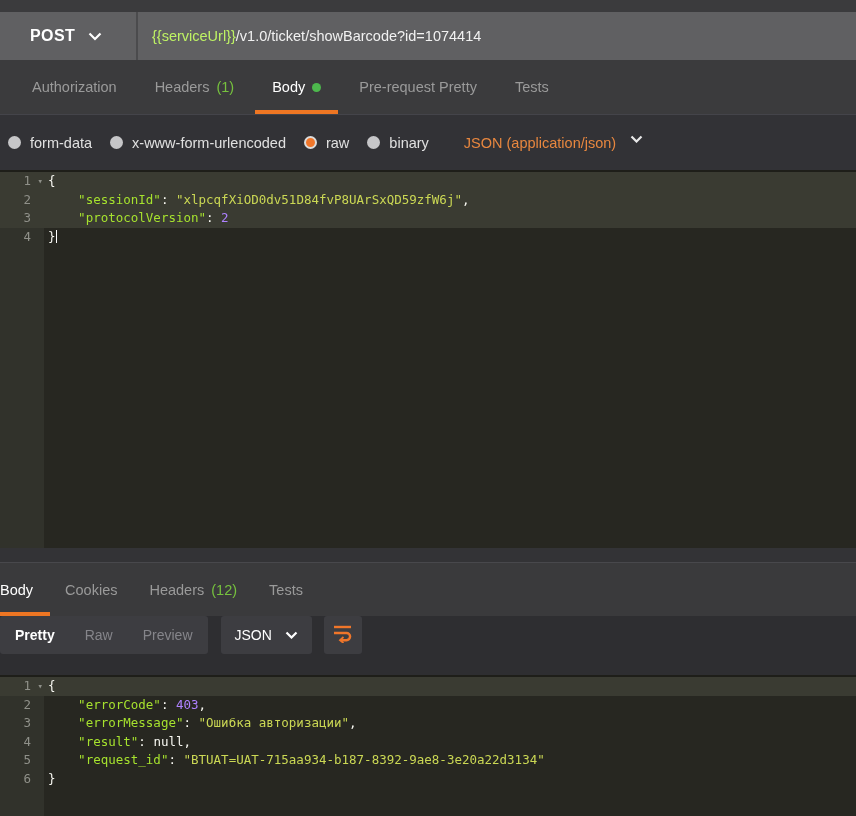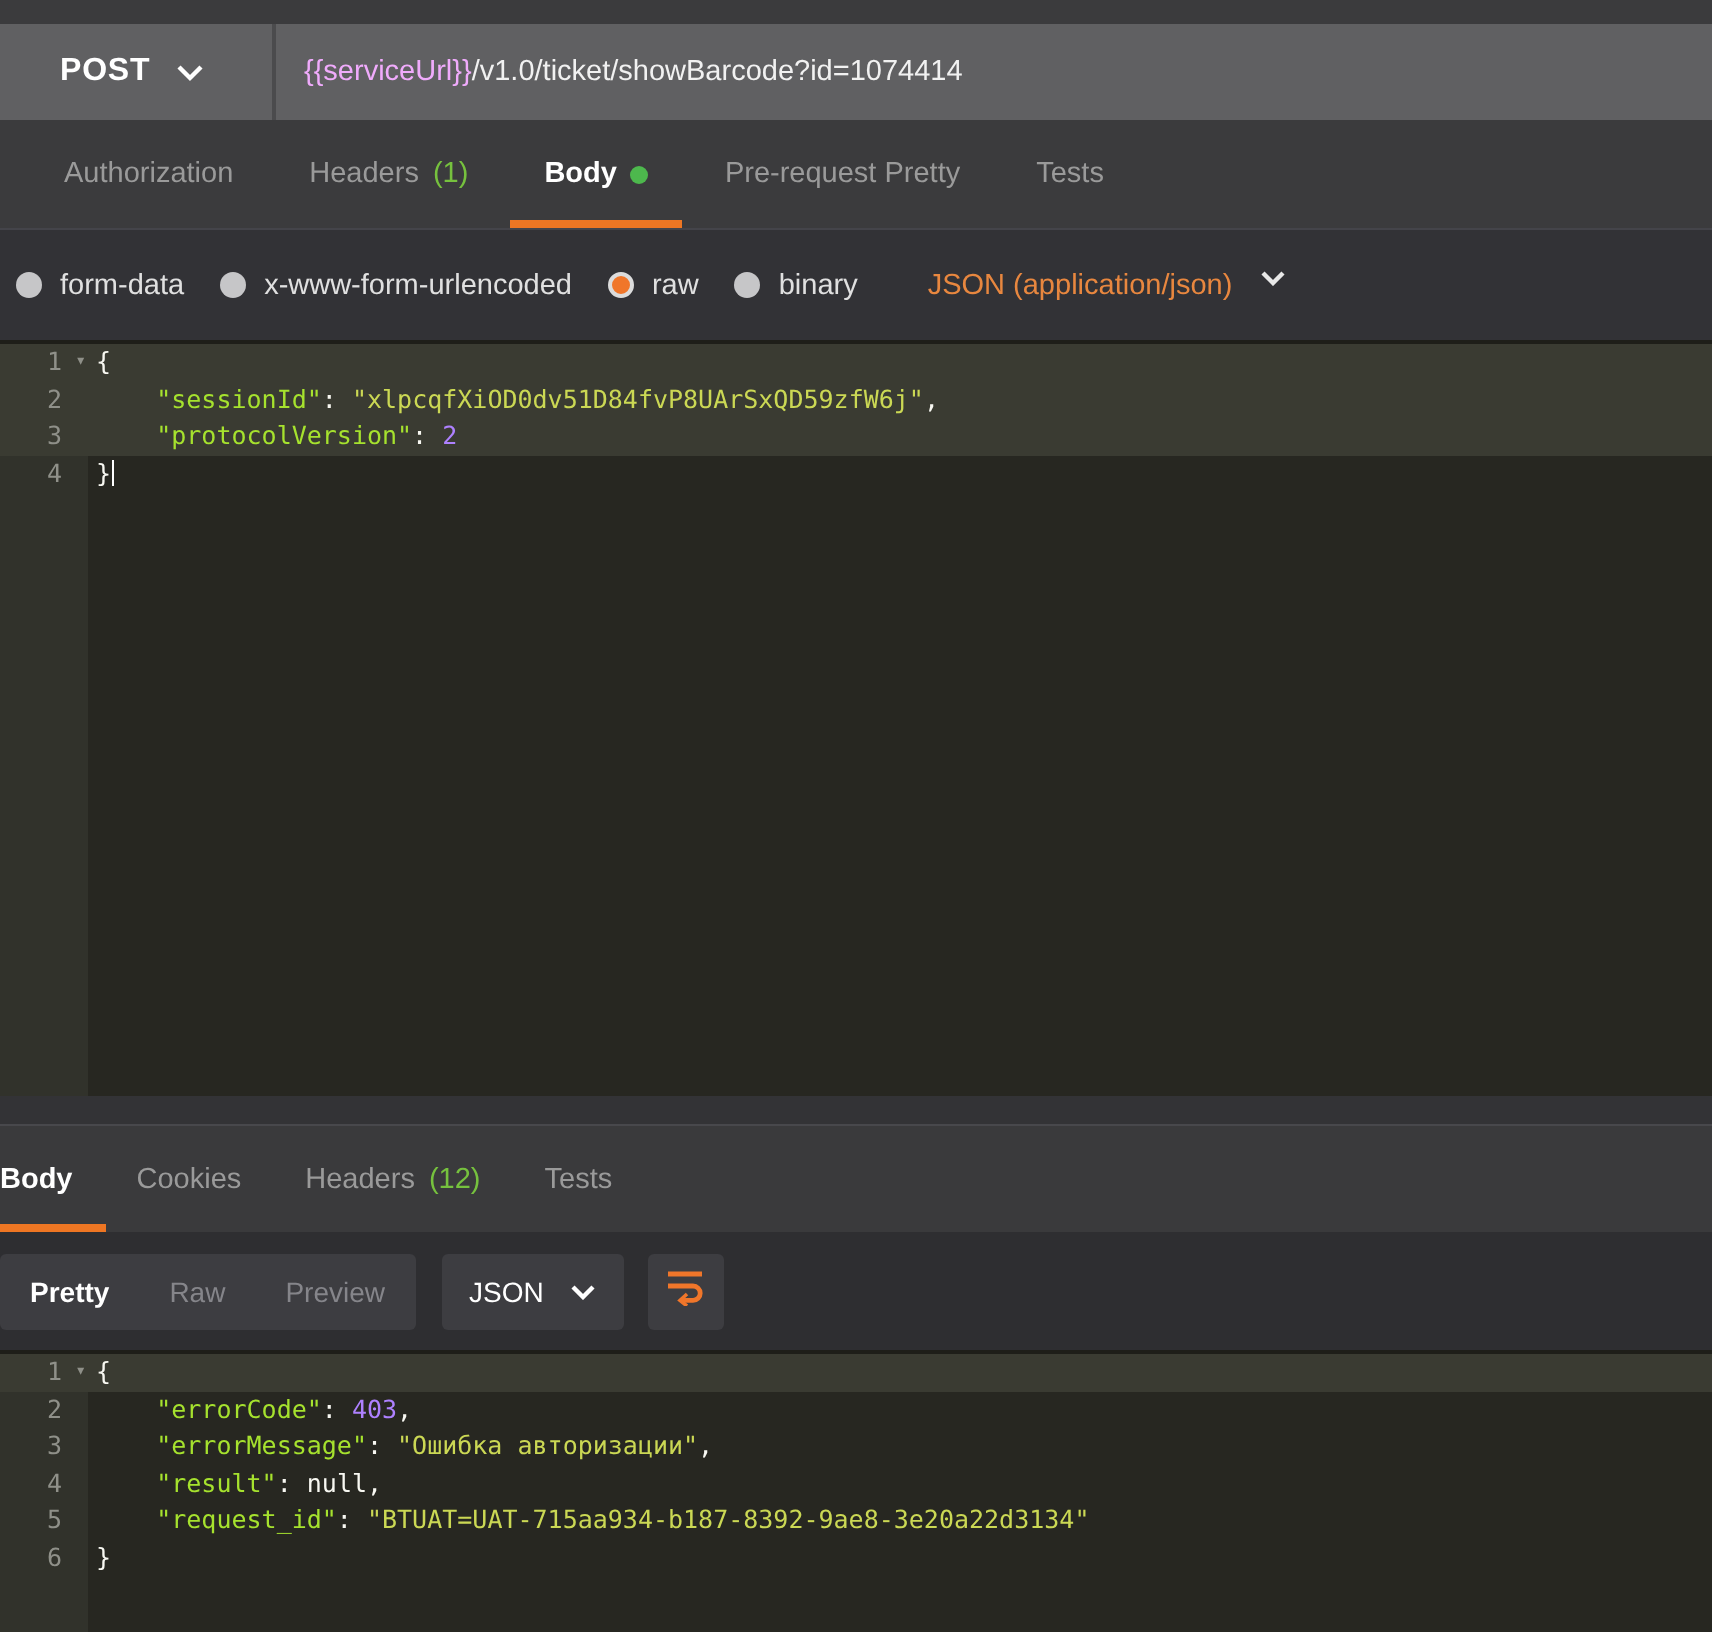--- a/index.html
+++ b/index.html
@@ -12,26 +12,26 @@
   }
   
   .top-strip { height: 12px; background: #3b3b3d; }
   .url-bar { height: 48px; background: #606062; display: flex; align-items: stretch; }
   .method-select {
     width: 138px; display: flex; align-items: center; padding-left: 30px; gap: 13px;
     border-right: 2px solid #4b4b4d; cursor: pointer;
   }
   .method-label { color: #ffffff; font-size: 16px; font-weight: 700; letter-spacing: .4px; }
   .url-input { flex: 1; display: flex; align-items: center; padding-left: 14px; font-size: 14.5px; color: #f1f1f1; cursor: text; }
-  .url-var { color: #f0abfc; }
+  .url-var { color: #bef264; }
   .chev { display: inline-flex; align-items: center; }
   
   .req-tabs { height: 54px; background: #3b3b3d; display: flex; align-items: stretch; gap: 38px; padding-left: 32px; }
   .tab { position: relative; display: flex; align-items: center; gap: 7px; color: #9a9a9a; font-size: 14.5px; cursor: pointer; white-space: nowrap; }
-  .tab.active { color: #ffffff; font-weight: 700; }
+  .tab.active { color: #ffffff; font-weight: 400; }
   .tab.active::after { content: ""; position: absolute; left: -17px; right: -17px; bottom: 0; height: 4px; background: #ee7623; }
   .tab .count { color: #76c13e; }
   .tab .dot { width: 9px; height: 9px; border-radius: 50%; background: #4db84d; }
   
   .body-type-row { height: 56px; background: #323236; border-top: 1px solid #44444a; display: flex; align-items: center; padding-left: 8px; }
   .radio-opt { display: flex; align-items: center; gap: 9px; margin-right: 18px; cursor: pointer; }
   .radio { width: 13px; height: 13px; border-radius: 50%; background: #c6c6c8; flex: none; }
   .radio.sel { width: 13px; height: 13px; background: #f0762a; border: 2px solid #dcdcdc; }
   .radio-label { color: #e0e0e0; font-size: 14.5px; }
   .content-type { margin-left: 17px; display: flex; align-items: flex-start; gap: 14px; color: #e8873f; font-size: 14.5px; cursor: pointer; }
@@ -51,21 +51,21 @@
   .code { white-space: pre; padding-left: 4px; color: #f8f8f2; }
   .tok-p { color: #f8f8f2; }
   .tok-k { color: #a6e22e; }
   .tok-s { color: #cbd854; }
   .tok-n { color: #ae81ff; }
   .tok-u { color: #f8f8f2; }
   .cursor { display: inline-block; width: 1px; height: 13px; background: #ffffff; vertical-align: -2px; }
   
   .divider { height: 14px; background: #333336; }
   .resp-tabs { height: 54px; background: #3a3a3c; border-top: 1px solid #48484c; display: flex; align-items: stretch; gap: 32px; }
-  .resp-toolbar { height: 59px; background: #2e2e31; display: flex; align-items: center; }
+  .resp-toolbar { height: 59px; background: #2e2e31; display: flex; align-items: flex-start; }
   .segmented { display: flex; align-items: center; background: #3d3d41; border-radius: 3px; height: 38px; }
   .seg-item { padding: 0 15px; line-height: 38px; color: #85858a; font-size: 14px; cursor: pointer; }
   .seg-item.active { color: #ffffff; font-weight: 700; }
   .fmt-select { margin-left: 13px; height: 38px; background: #3d3d41; border-radius: 3px; display: flex; align-items: center; padding: 0 14px; gap: 13px; color: #ffffff; font-size: 14px; cursor: pointer; }
   .wrap-btn { margin-left: 12px; width: 38px; height: 38px; background: #3d3d41; border-radius: 3px; display: flex; align-items: center; justify-content: center; cursor: pointer; }
 </style>
 </head>
 <body>
 
 <div class="app">

